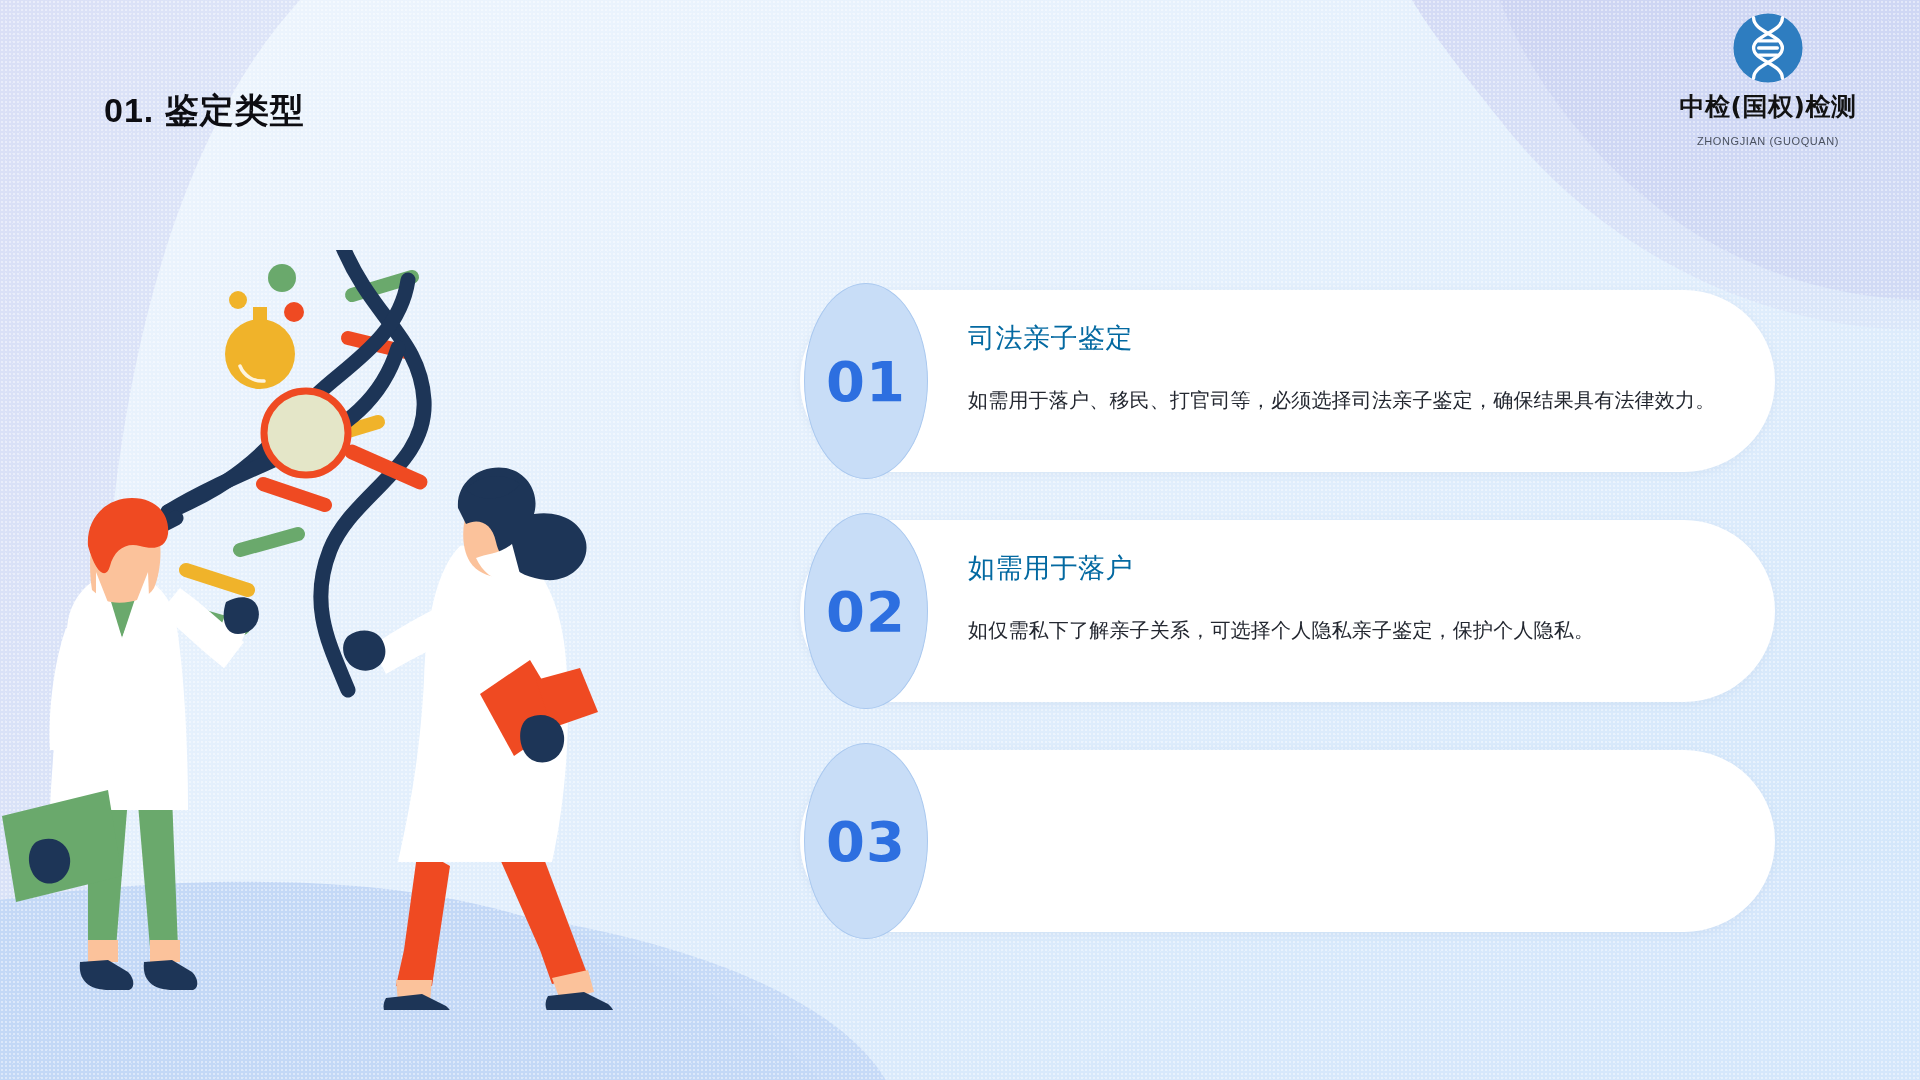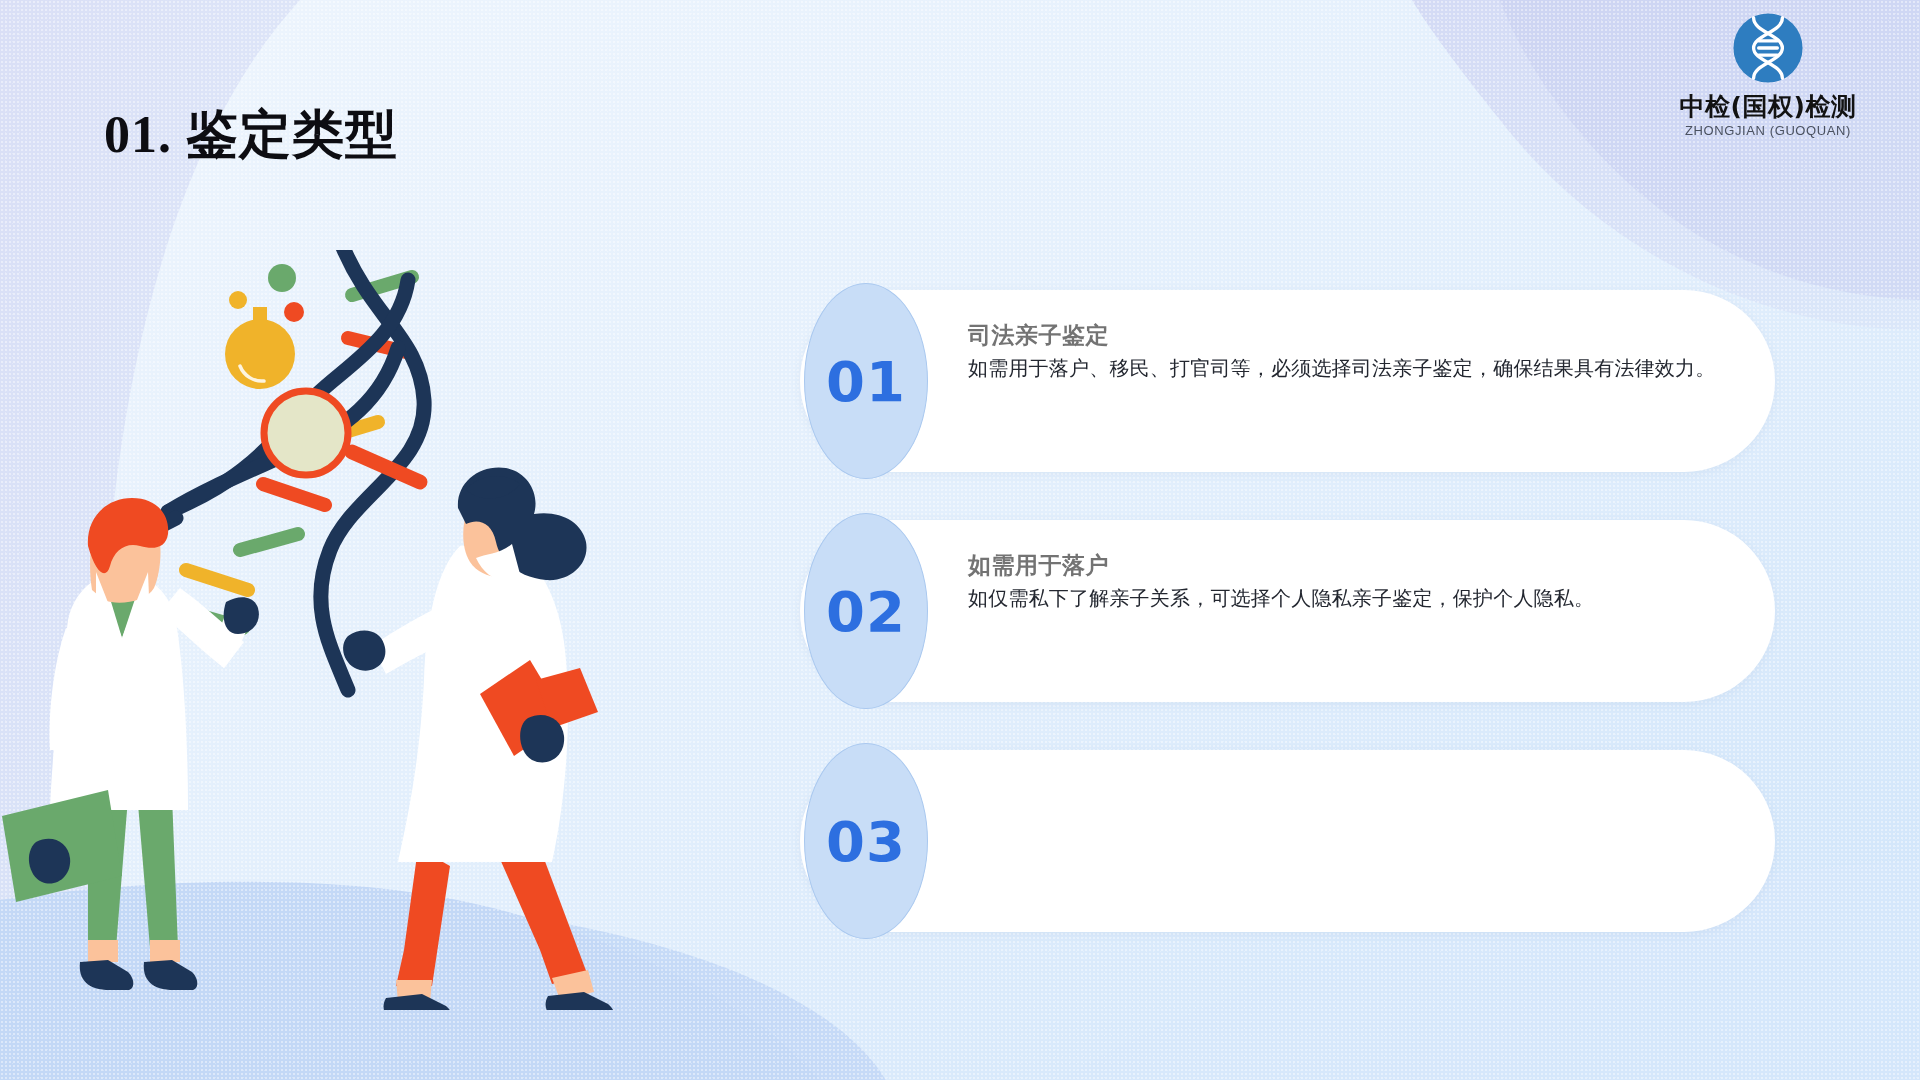--- a/index.html
+++ b/index.html
@@ -28,44 +28,43 @@
       radial-gradient(rgba(255,255,255,.75) .8px, transparent .9px),
       radial-gradient(rgba(255,255,255,.45) .6px, transparent .7px);
     background-size:4px 4px, 7px 7px;
     background-position:0 0, 2px 3px;
     pointer-events:none;
   }
 
   
   #title{
     position:absolute; left:104px; top:88px;
-    font-size:52px; font-weight:700; color:#0d0d12;
+    font-size:34px; font-weight:700; color:#0d0d12;
     letter-spacing:1px; white-space:nowrap;
-    font-family:Liberation Serif, serif;
-    margin-top:12px;
+    font-family:Liberation Sans, sans-serif;
   }
 
   
   #logo{
     position:absolute; right:52px; top:8px;
     width:200px; text-align:center;
   }
   #logo .mark{
     width:72px;height:72px;border-radius:50%;
     margin:4px auto 6px auto;
     display:block;
   }
   #logo .cn{
     font-size:25px; font-weight:700; color:#121212;
     letter-spacing:.5px; white-space:nowrap;
     font-family:"DejaVu Sans","Liberation Sans",sans-serif;
   }
   #logo .en{
-    font-size:13px; color:#4a5160; letter-spacing:.6px;
-    margin-top:0; white-space:nowrap;
+    font-size:11px; color:#4a5160; letter-spacing:.6px;
+    margin-top:12px; white-space:nowrap;
   }
 
   
   #illustration{
     position:absolute; left:0; top:250px;
     width:760px; height:760px;
   }
 
   
   #cards{
@@ -93,26 +92,26 @@
   .num-circle span{
     font-size:56px; font-weight:700; color:#2d6fe0;
     letter-spacing:1px;
     font-family:"DejaVu Sans","Liberation Sans",sans-serif;
   }
 
   .card-body{
     position:absolute; left:168px; top:30px; right:56px;
   }
   .card-title{
-    font-size:23px; font-weight:700; color:#737373;
+    font-size:27px; font-weight:400; color:#0369a1;
     letter-spacing:.5px;
     font-family:"DejaVu Sans","Liberation Sans",sans-serif;
   }
   .card-desc{
-    margin-top:1px;
+    margin-top:28px;
     font-size:20px; line-height:1.62; color:#232730;
     letter-spacing:.2px;
     font-family:"DejaVu Sans","Liberation Sans",sans-serif;
   }
 </style>
 </head>
 <body>
 
 <div id="slide">
 

